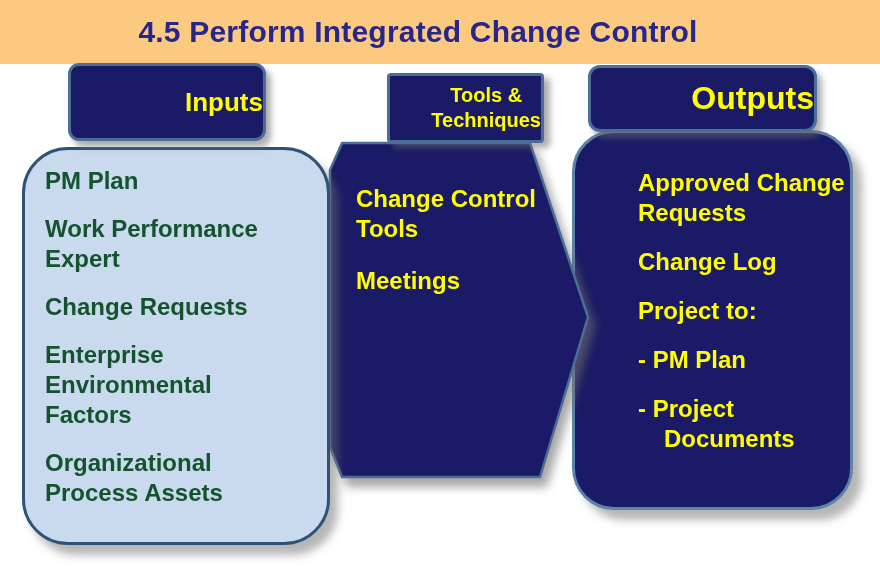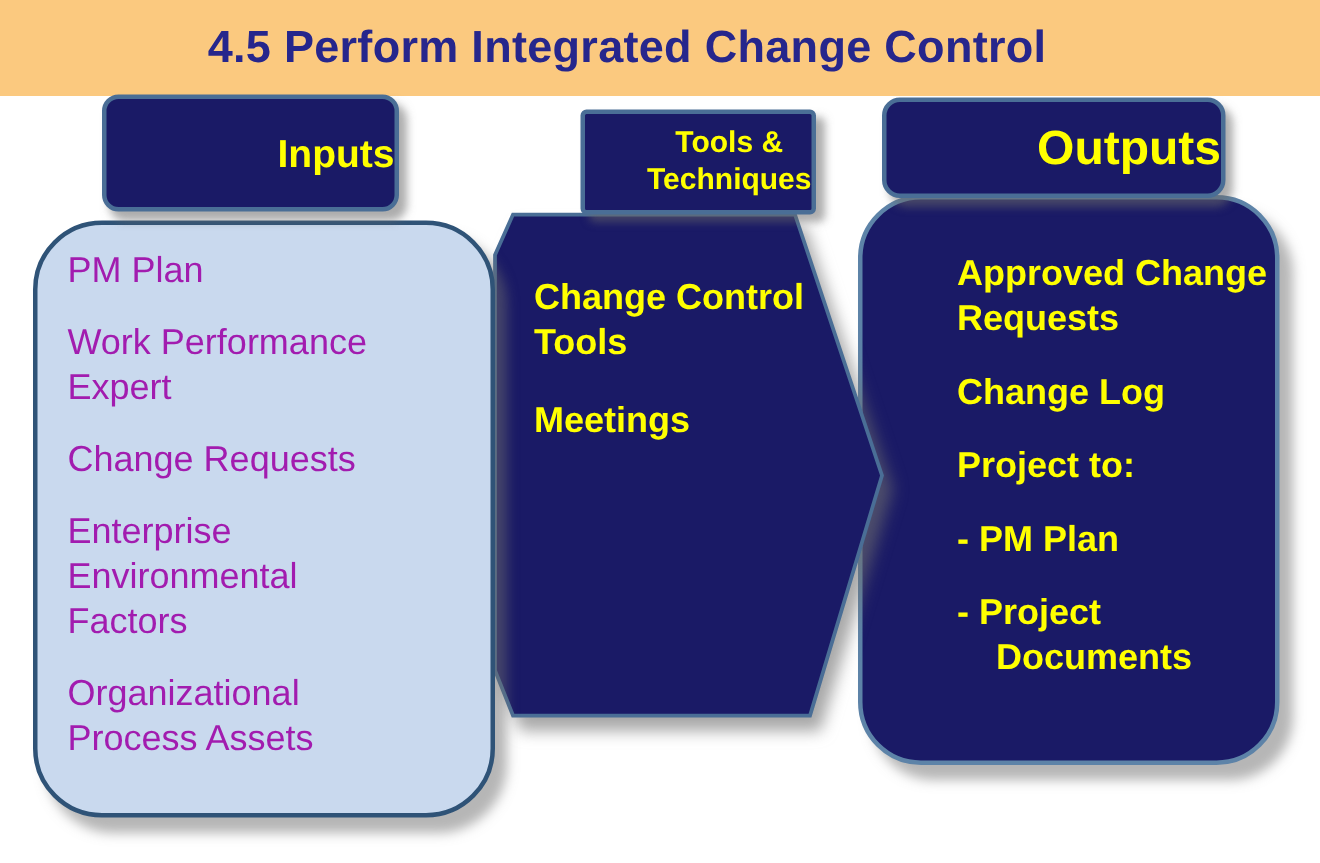--- a/index.html
+++ b/index.html
@@ -46,21 +46,21 @@
   }
   .arrow-svg{position:absolute;left:320px;top:138px;z-index:2;}
   .arrow-svg polygon{
     fill:#1A1A66;stroke:#4A6E96;stroke-width:2.5;
   }
   .arrow-shadowed{filter:drop-shadow(6px 9px 5px rgba(110,110,110,0.6));}
 
   
   .in-list{
     position:absolute;z-index:3;left:45px;top:166px;width:246px;
-    color:#a21caf;font-size:24px;font-weight:normal;line-height:1.25;
+    color:#14532d;font-size:24px;font-weight:bold;line-height:1.25;
   }
   .in-list p{margin:0 0 18px 0;white-space:pre-line;}
 
   .tt-list{
     position:absolute;z-index:3;left:356px;top:184px;width:210px;
     color:#FFFF00;font-size:24px;font-weight:bold;line-height:1.25;
   }
   .tt-list p{margin:0 0 22px 0;white-space:pre-line;}
 
   .out-list{

